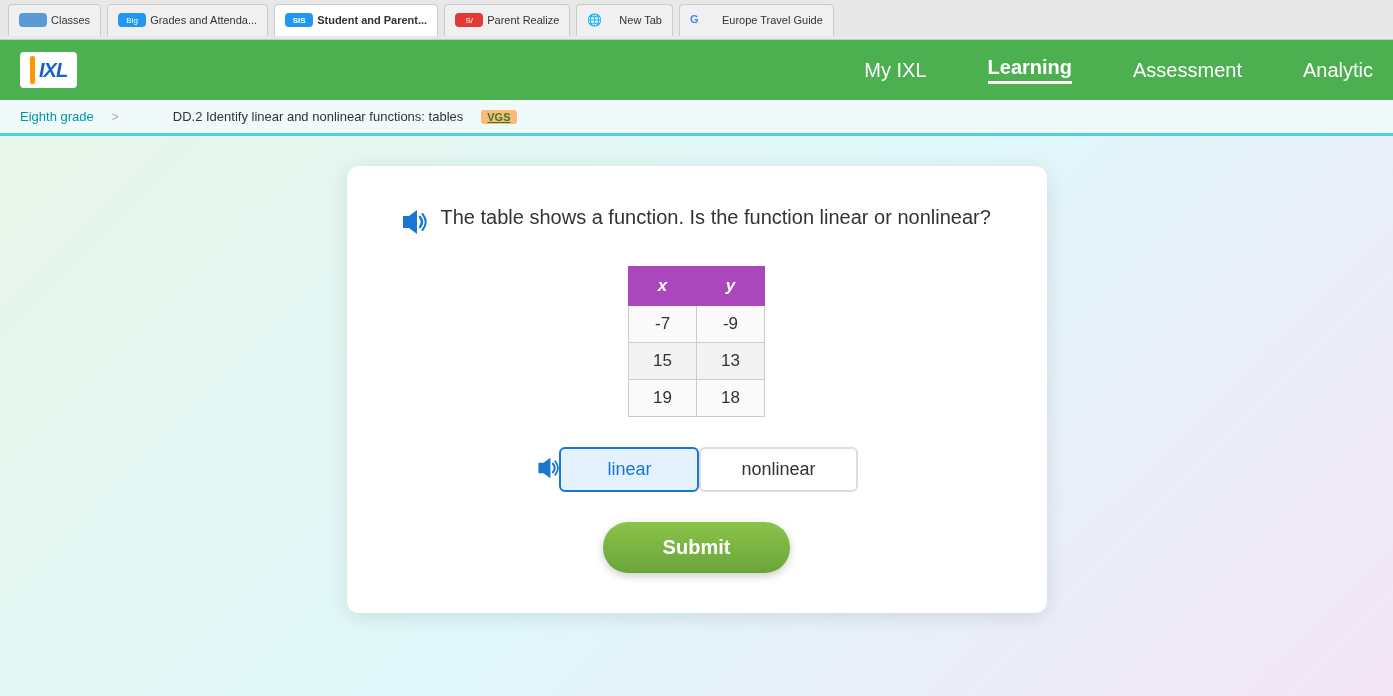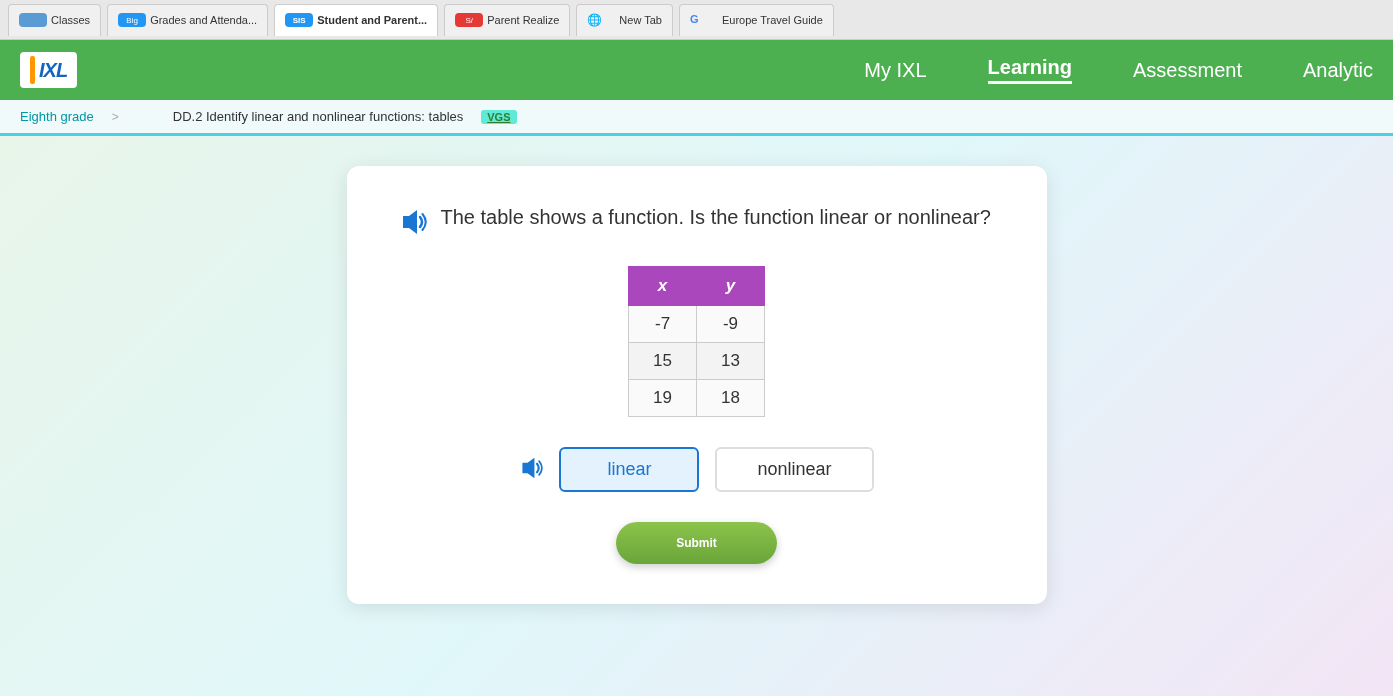--- a/index.html
+++ b/index.html
@@ -128,21 +128,21 @@
     .breadcrumb-sep {
       color: #aaa;
       font-size: 12px;
     }
     .breadcrumb-current {
       color: #333;
       font-weight: 500;
       padding-left: 36px;
     }
     .breadcrumb-badge {
-      background: #5eead4;
+      background: #fdba74;
       color: #2e7d32;
       font-size: 11px;
       padding: 1px 6px;
       border-radius: 3px;
       font-weight: 600;
       text-decoration: underline;
     }
 
     
     .main-content {
@@ -217,21 +217,20 @@
       background: #fafafa;
     }
     .function-table tr:nth-child(even) td {
       background: #f3f3f3;
     }
 
     
     .answer-row {
       display: flex;
       align-items: center;
-      gap: 16px;
       margin-bottom: 30px;
       justify-content: center;
     }
 
     .answer-option {
       padding: 10px 40px;
       border: 2px solid #ddd;
       border-radius: 6px;
       font-size: 18px;
       color: #333;
@@ -252,21 +251,21 @@
       display: flex;
       justify-content: center;
     }
 
     .submit-btn {
       background: linear-gradient(180deg, #8bc34a 0%, #6aa53a 100%);
       color: white;
       border: none;
       border-radius: 25px;
       padding: 14px 60px;
-      font-size: 12px;
+      font-size: 20px;
       font-weight: 600;
       cursor: pointer;
       box-shadow: 0 3px 8px rgba(0,0,0,0.2);
     }
 
     .audio-inline-icon {
       width: 24px;
       height: 24px;
       flex-shrink: 0;
     }

